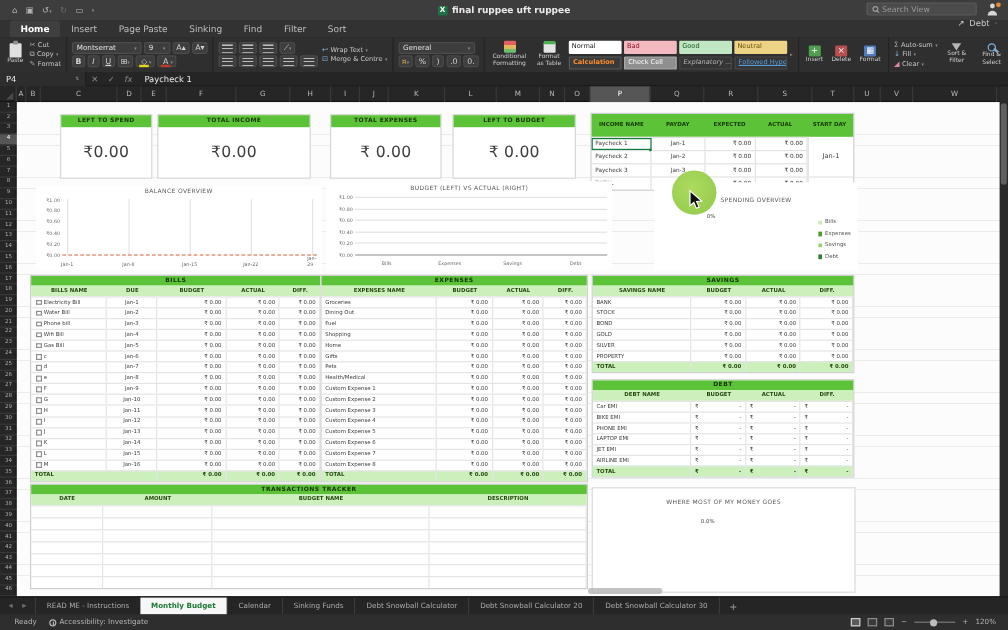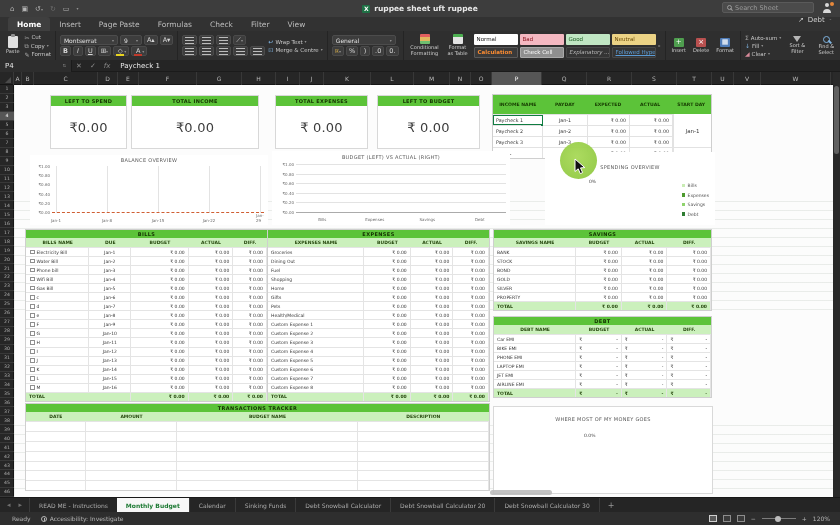--- a/index.html
+++ b/index.html
@@ -166,42 +166,42 @@
   <div class="qat">
     <span>⌂</span>
     <span>▣</span>
     <span>↺<span class="caret">▾</span></span>
     <span style="color:#6f6f6f;">↻</span>
     <span>▭</span>
     <span class="caret">▾</span>
   </div>
   <div class="doc-title">
     <span class="xl-icon">X</span>
-    <span class="t">ruppee sheet uft ruppee</span>
+    <span class="t">final ruppee uft ruppee</span>
   </div>
   <div class="tb-right">
     <div class="searchbox">
       <span class="mag"></span>
-      <span>Search Sheet</span>
+      <span>Search View</span>
     </div>
     <div class="person">
         <span class="dot"></span>
       </div>
   </div>
 </div>
 
 <div id="ribbon-tabs">
   <div id="ribbon-tabs-list">
       <div class="rtab active">Home</div>
       <div class="rtab">Insert</div>
       <div class="rtab">Page Paste</div>
-      <div class="rtab">Formulas</div>
-      <div class="rtab">Check</div>
+      <div class="rtab">Sinking</div>
+      <div class="rtab">Find</div>
       <div class="rtab">Filter</div>
-      <div class="rtab">View</div>
+      <div class="rtab">Sort</div>
     </div>
 </div>
 <div class="share-box">
   <span>↗</span>
   <span>Debt</span>
   <span class="caret">⌃</span>
 </div>
 
 <div id="ribbon">
   <div class="grp">

